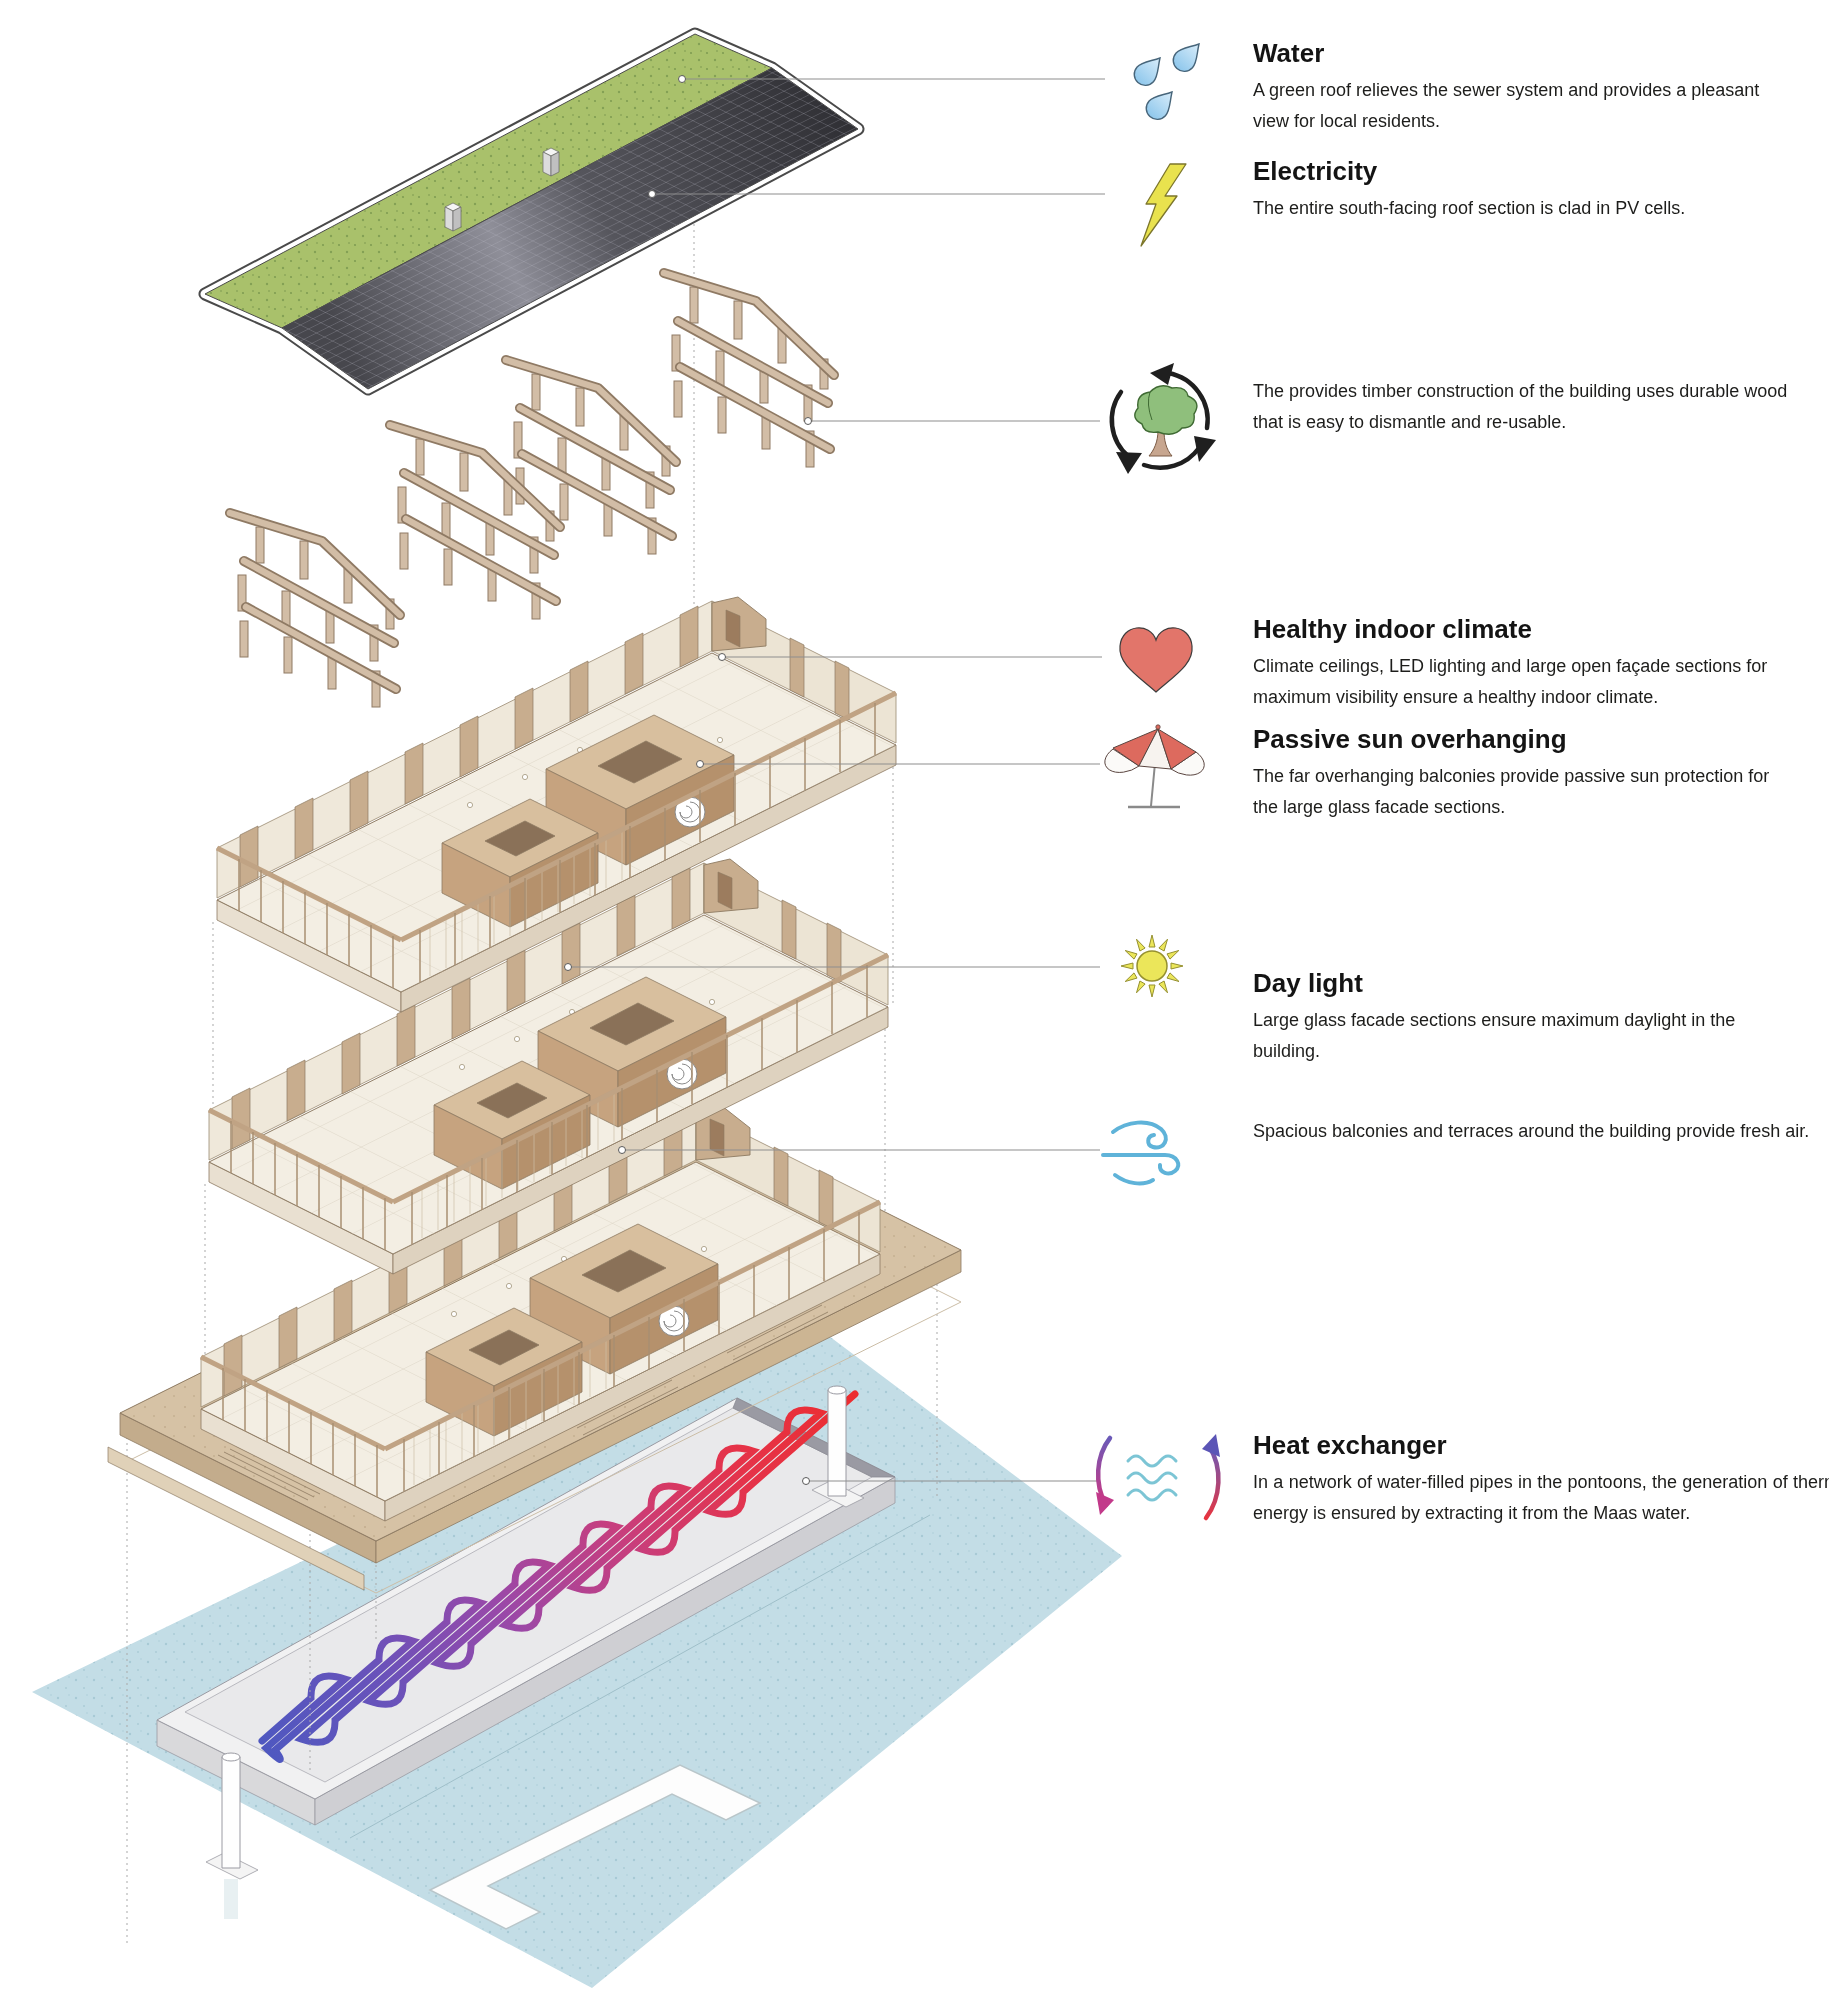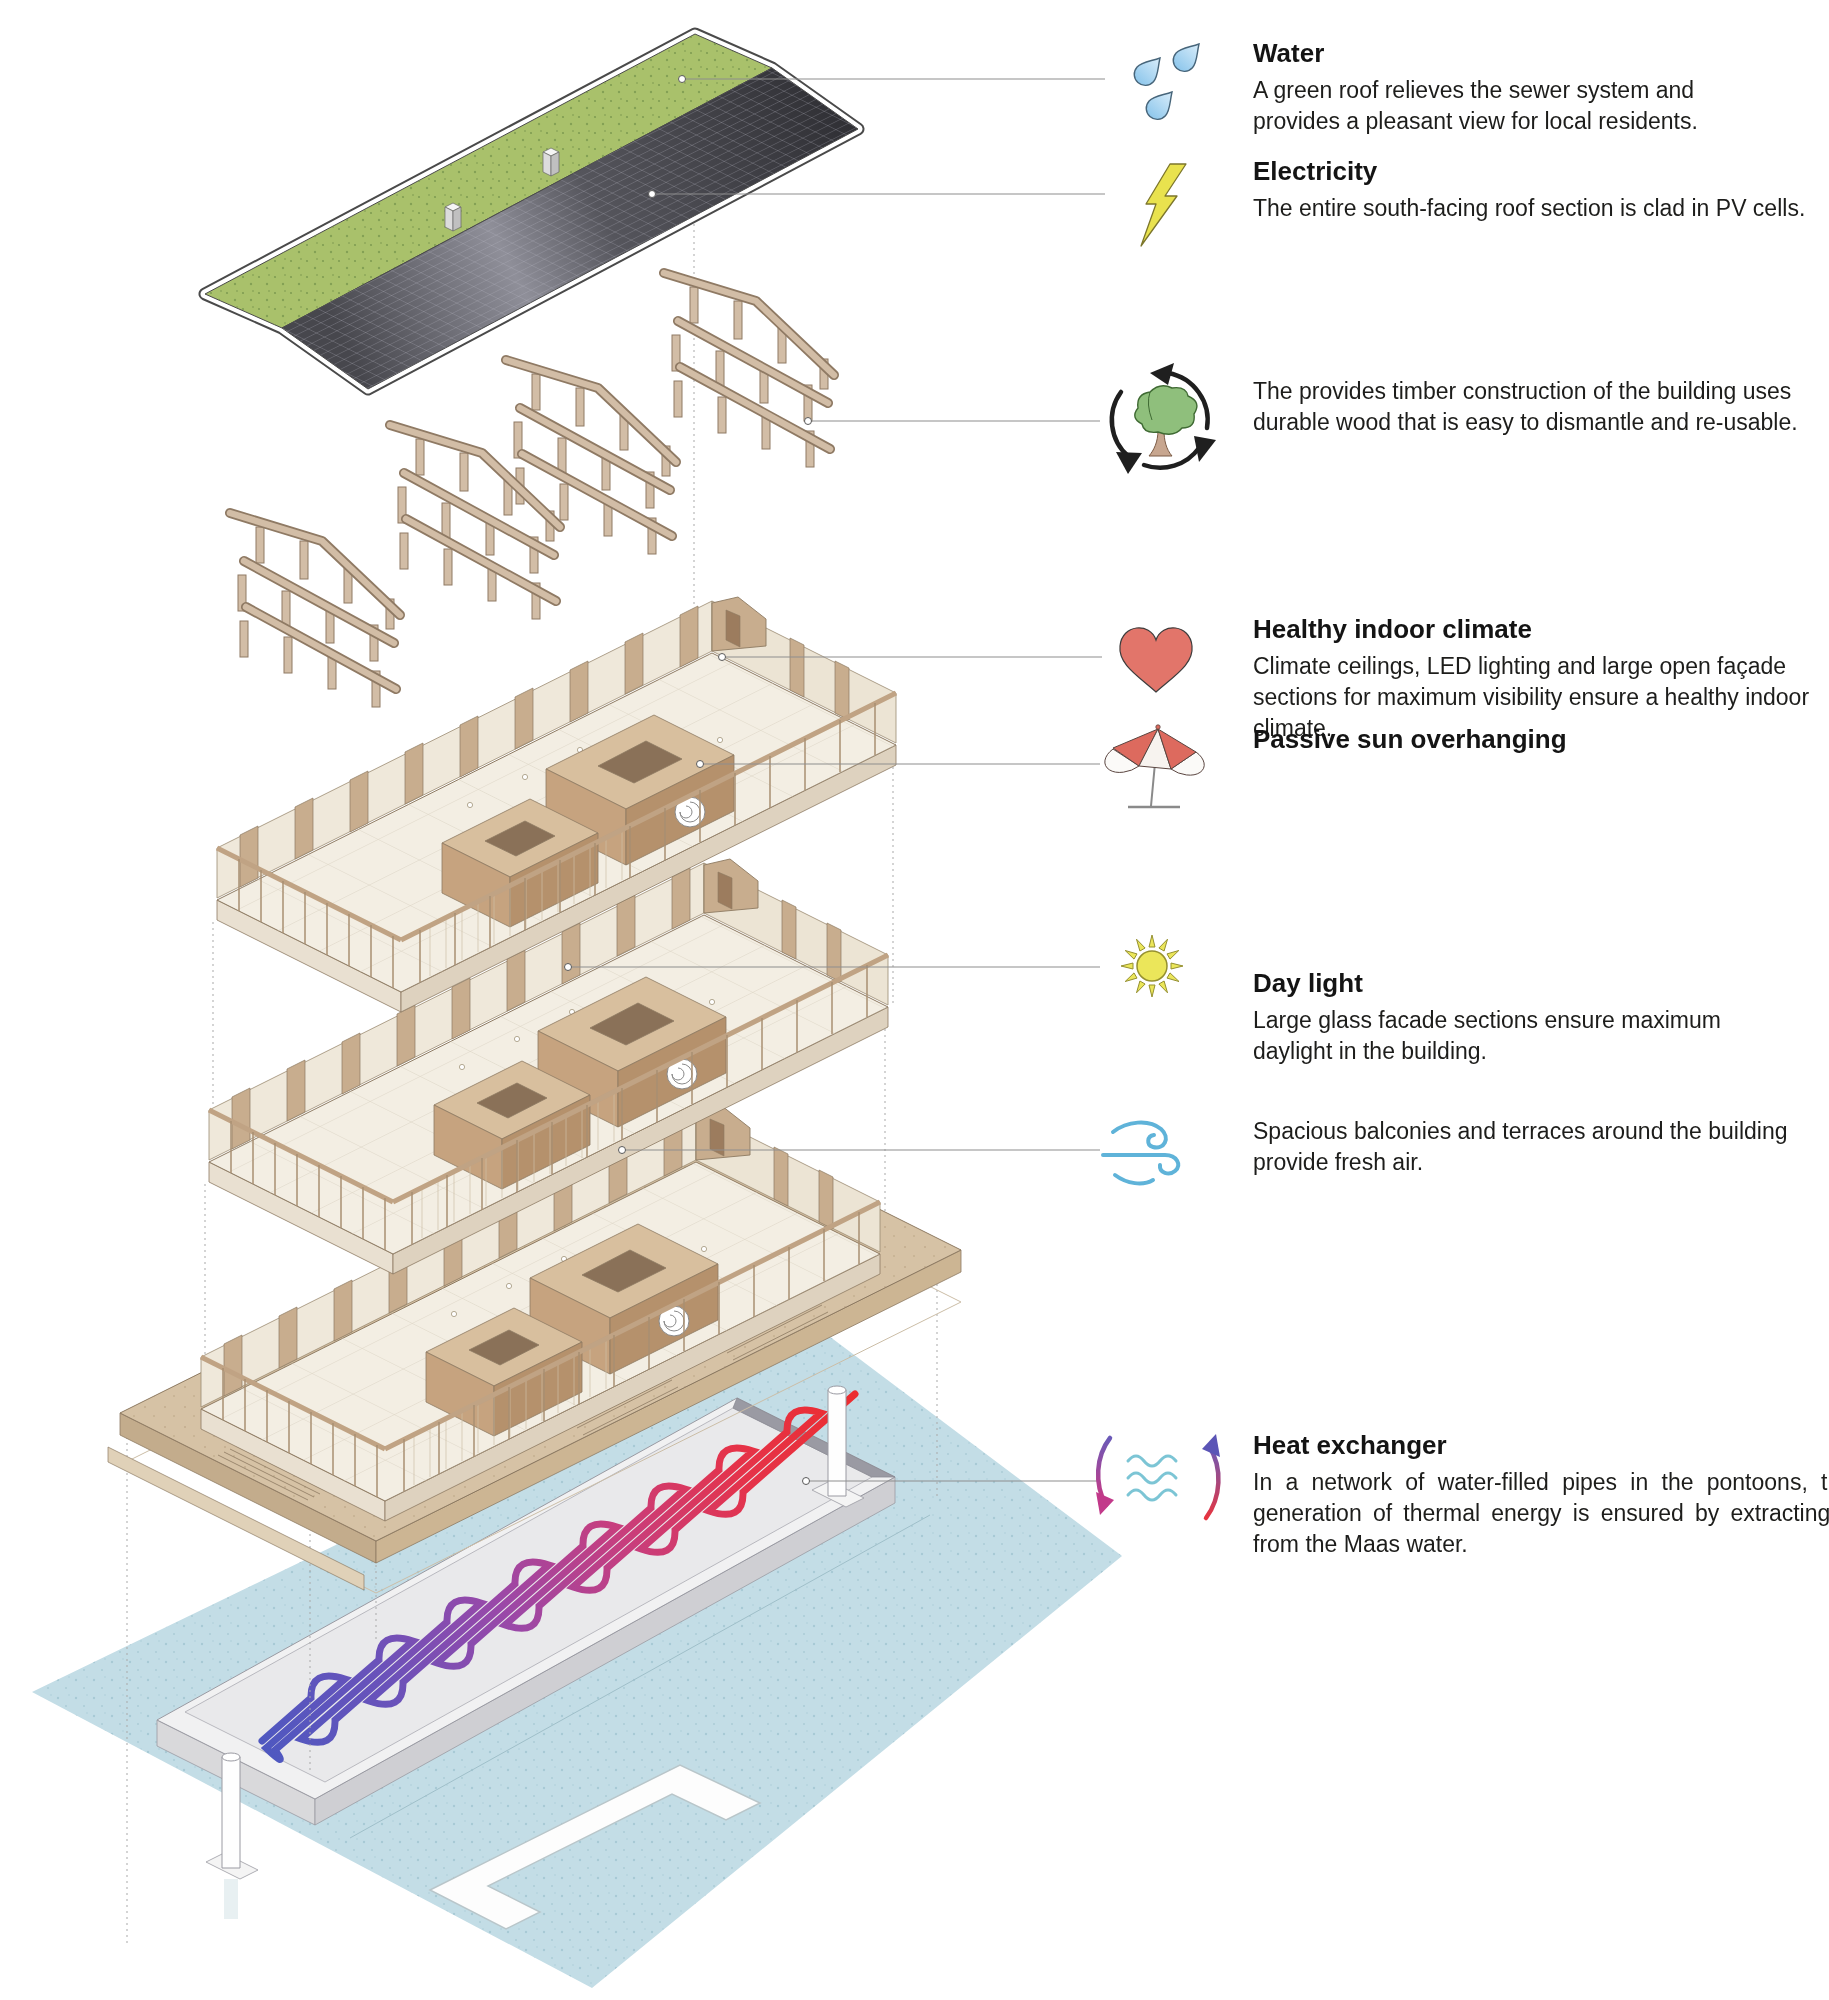--- a/index.html
+++ b/index.html
@@ -2,21 +2,21 @@
 <html><head>
 <meta charset="utf-8">
 <style>
   html,body{margin:0;padding:0;background:#ffffff;}
   body{width:1829px;height:2000px;position:relative;overflow:hidden;
        font-family:"Liberation Sans","DejaVu Sans",sans-serif;color:#1d1d1b;}
   #stage{position:absolute;left:0;top:0;width:1829px;height:2000px;}
   svg.diagram{position:absolute;left:0;top:0;}
   .note{position:absolute;left:1253px;}
   .note h3{margin:0 0 7px 0;font-size:26px;line-height:30px;font-weight:700;color:#141414;letter-spacing:0px;}
-  .note p{margin:0;font-size:23px;line-height:31px;color:#1d1d1b;}
+  .note p{margin:0;font-size:18px;line-height:31px;color:#1d1d1b;}
   .note.justify p{text-align:justify;}
 </style>
 </head>
 <body>
 
 <div id="stage">
 
 <svg class="diagram" width="1829" height="2000" viewBox="0 0 1829 2000" xmlns="http://www.w3.org/2000/svg">
   <defs>
     <pattern id="speck" width="18" height="18" patternUnits="userSpaceOnUse">
@@ -397,20 +397,21 @@
 </div>
 <div class="note" style="top:376px;width:545px">
   <p>The provides timber construction of the building uses durable wood that is easy to dismantle and re-usable.</p>
 </div>
 <div class="note" style="top:614px;width:592px">
   <h3>Healthy indoor climate</h3>
   <p>Climate ceilings, LED lighting and large open façade sections for maximum visibility ensure a healthy indoor climate.</p>
 </div>
 <div class="note" style="top:724px;width:535px">
   <h3>Passive sun overhanging</h3>
+  <p>The far overhanging balconies provide passive sun protection for the large glass facade sections.</p>
 </div>
 <div class="note" style="top:968px;width:525px">
   <h3>Day light</h3>
   <p>Large glass facade sections ensure maximum daylight in the building.</p>
 </div>
 <div class="note" style="top:1116px;width:575px">
   <p>Spacious balconies and terraces around the building provide fresh air.</p>
 </div>
 <div class="note justify" style="top:1430px;width:600px">
   <h3>Heat exchanger</h3>

